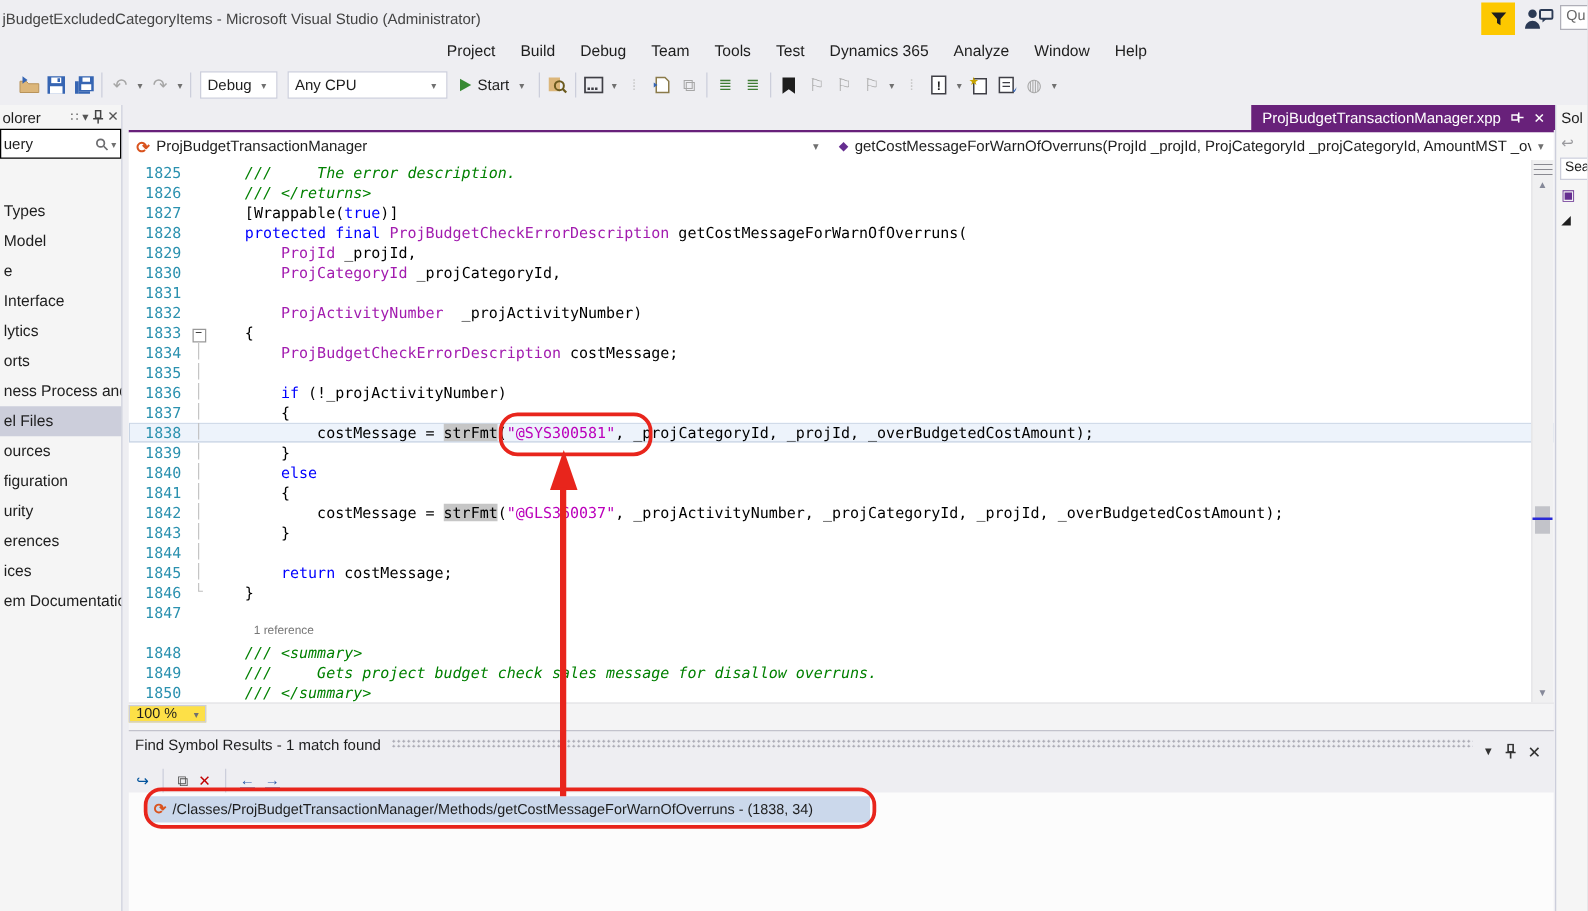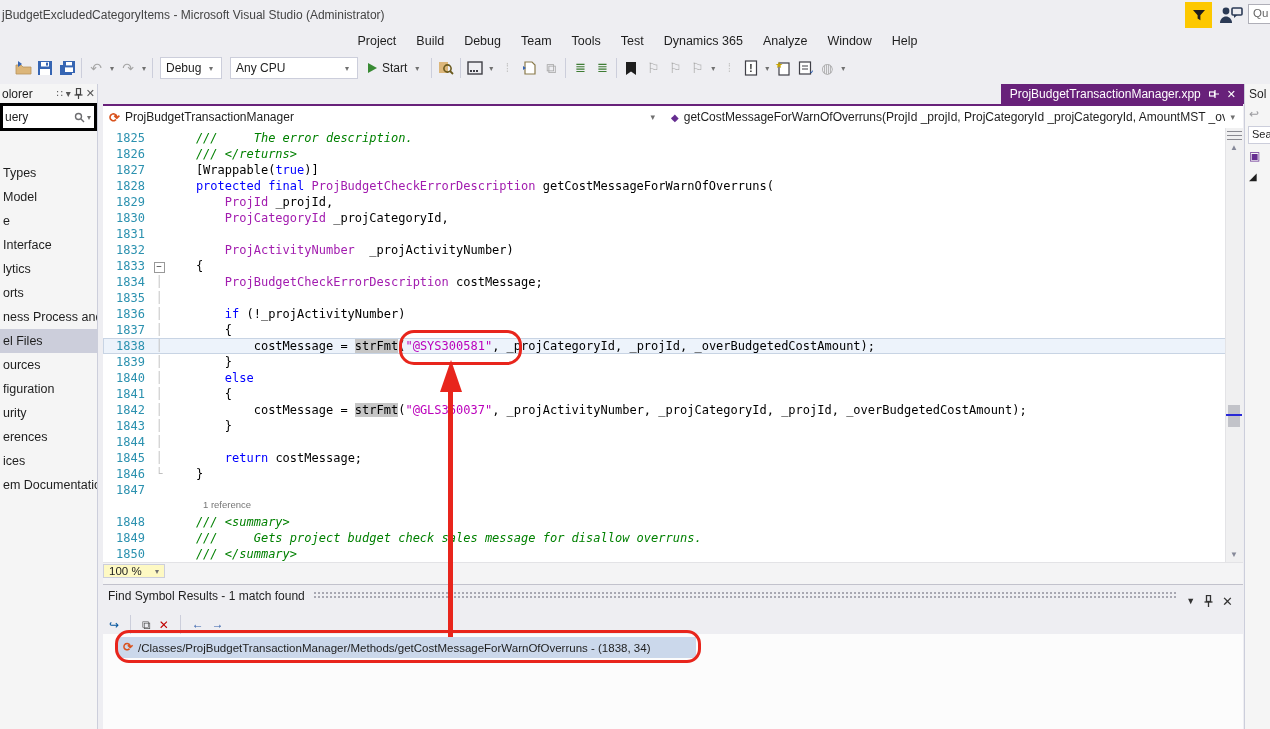--- a/index.html
+++ b/index.html
@@ -29,21 +29,21 @@
   .gray{color:#A6A6A6;}
   .start-btn{display:flex;align-items:center;gap:5px;padding:0 6px;height:22px;font-size:12px;flex:none;}
   .play{width:0;height:0;border-left:9px solid #388A34;border-top:5.5px solid transparent;
       border-bottom:5.5px solid transparent;}
   
   .content{position:absolute;top:84px;left:0;right:0;bottom:0;}
   
   .sidebar{position:absolute;left:0;top:0;bottom:0;width:97px;background:#F5F5F5;border-right:1px solid #CCCEDB;}
   .sb-header{height:19px;display:flex;align-items:center;font-size:12px;padding-left:2px;gap:4px;color:#1E1E1E;}
   .sb-hicons{margin-left:auto;display:flex;align-items:center;gap:3px;padding-right:2px;color:#555;font-size:10px;}
-  .sb-search{height:22px;background:#fff;border:3px solid #000000;display:flex;align-items:center;
+  .sb-search{height:22px;background:#fff;border:1px solid #000000;display:flex;align-items:center;
       font-size:12px;color:#1E1E1E;padding-left:2px;}
   .sb-search .mag{margin-left:auto;padding-right:3px;display:flex;align-items:center;gap:2px;}
   #sidebar-items{padding-top:30px;}
   .side-item{height:24px;line-height:24px;font-size:12.5px;padding-left:3px;white-space:nowrap;overflow:hidden;}
   .side-item.sel{background:#CCCEDB;}
   
   .center{position:absolute;left:103px;top:0;width:1140px;bottom:0;}
   .tabstrip{position:absolute;top:0;left:0;right:0;height:22px;}
   .purple-line{position:absolute;top:20px;left:0;right:0;height:2px;background:#68217A;}
   .tab{position:absolute;right:-2px;top:0;height:20px;background:#68217A;color:#fff;font-size:12px;
@@ -74,21 +74,21 @@
   .c-ref{color:#000;background:#C6C6C6;}
   
   .vscroll{position:absolute;top:0;right:0;bottom:0;width:17px;background:#F0F0F1;border-left:1px solid #E3E3E6;}
   .split-handle{position:absolute;top:0;left:1px;right:1px;height:13px;background:
       repeating-linear-gradient(#F0F0F1 0 3px,#8A8A91 3px 4px);}
   .sc-arrow{position:absolute;left:0;width:16px;text-align:center;color:#868999;font-size:8px;}
   .sc-thumb{position:absolute;left:2px;width:12px;height:22px;background:#C2C3C9;top:277px;}
   .sc-mark{position:absolute;left:0;width:16px;height:2px;background:#2929D6;top:286px;}
   
   .zoombar{position:absolute;top:478px;left:0;right:0;height:22px;background:#F4F4F5;border-top:1px solid #E3E3E6;}
-  .zoom-select{position:absolute;left:0;top:1px;width:62px;height:14px;background:#fef9c3;border:1px solid #CCCEDB;
+  .zoom-select{position:absolute;left:0;top:1px;width:62px;height:14px;background:#fde047;border:1px solid #CCCEDB;
       font-size:11.5px;display:flex;align-items:center;justify-content:space-between;padding:0 5px;box-sizing:border-box;}
   
   .findpanel{position:absolute;top:500px;left:0;right:0;bottom:0;background:#EEEEF2;border-top:1px solid #C2C2CC;}
   .fp-title{height:24px;display:flex;font-size:12px;padding:4px 4px 0 5px;gap:8px;}
   .fp-dots{flex:1;height:7px;background-image:radial-gradient(#A8A8B2 0.8px,transparent 0.9px);
       background-size:4px 4px;margin-top:2px;}
   .fp-controls{display:flex;align-items:center;gap:9px;color:#333;padding-right:6px;}
   .fp-tools{height:23px;display:flex;align-items:center;padding-left:6px;gap:8px;}
   .fp-ico{font-size:12px;line-height:12px;}
   .under{border-bottom:2px solid #2D5BA8;}

